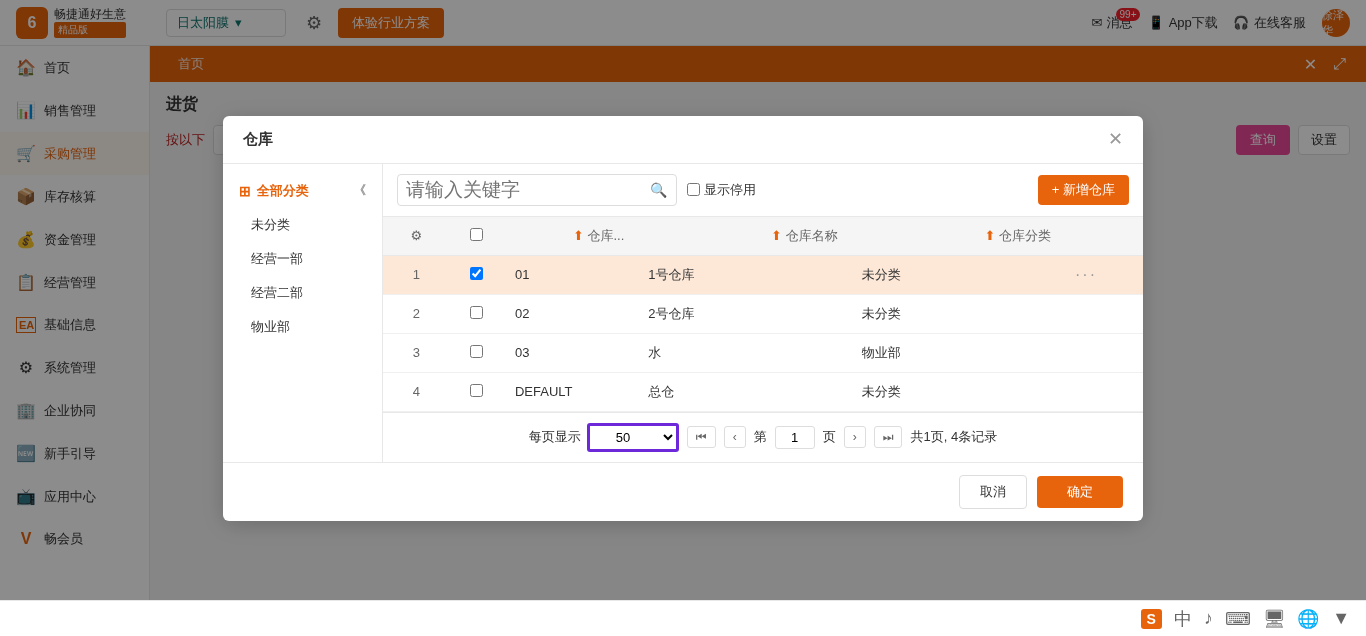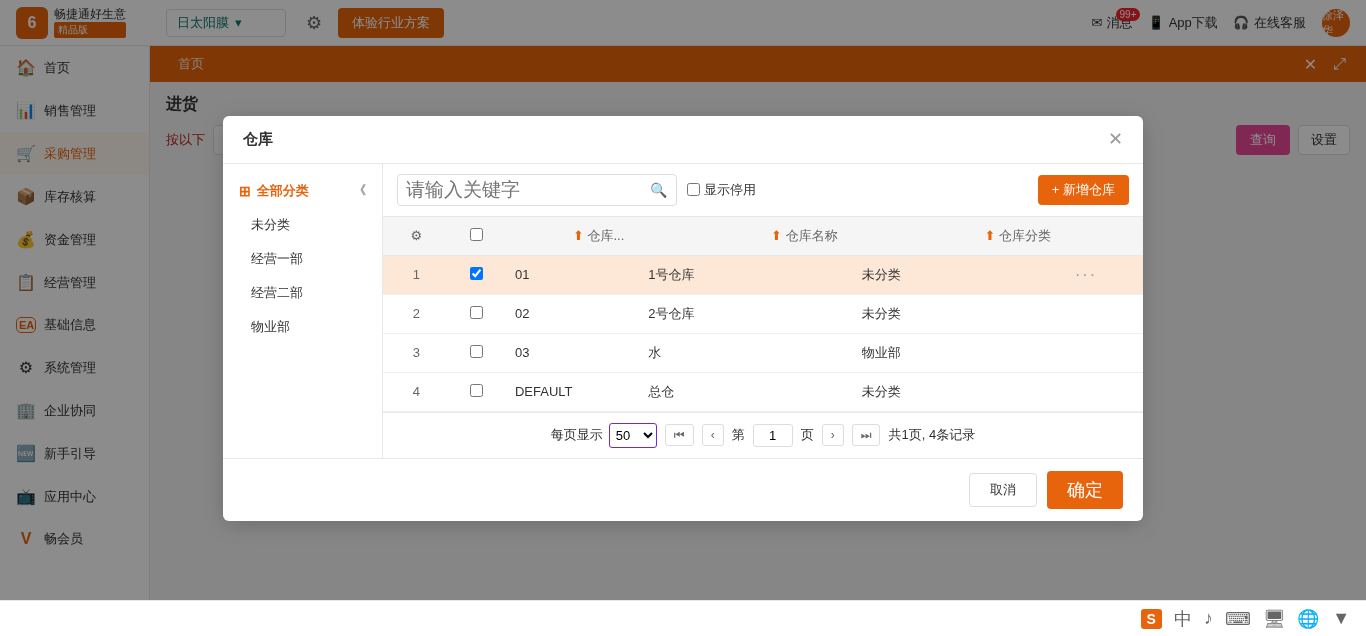--- a/index.html
+++ b/index.html
@@ -366,23 +366,23 @@
       gap: 8px;
       font-size: 13px;
       color: #333;
     }
     .page-select-wrap {
       display: flex;
       align-items: center;
       gap: 6px;
     }
     .page-select {
-      border: 1px solid #6d28d9;
+      border: 3px solid #6d28d9;
       border-radius: 3px;
-      padding: 3px 2px;
+      padding: 3px 22px;
       font-size: 13px;
       background: #fff;
     }
     .page-nav-btn {
       background: none;
       border: 1px solid #ddd;
       border-radius: 3px;
       padding: 3px 8px;
       cursor: pointer;
       font-size: 12px;
@@ -412,24 +412,24 @@
       color: #333;
       padding: 7px 20px;
       border-radius: 4px;
       cursor: pointer;
       font-size: 13px;
     }
     .confirm-btn {
       background: #e8640c;
       border: none;
       color: #fff;
-      padding: 7px 20px;
+      padding: 7px 30px;
       border-radius: 4px;
       cursor: pointer;
-      font-size: 18px;
+      font-size: 13px;
     }
 
     
     .bottom-bar {
       position: fixed;
       bottom: 0; left: 0; right: 0;
       height: 36px;
       background: #fff;
       border-top: 1px solid #e8e8e8;
       display: flex;
@@ -513,21 +513,21 @@
     </div>
     <div class="sidebar-item">
       <span class="sidebar-icon">💰</span>
       <span>资金管理</span>
     </div>
     <div class="sidebar-item">
       <span class="sidebar-icon">📋</span>
       <span>经营管理</span>
     </div>
     <div class="sidebar-item">
-      <span class="sidebar-icon" style="font-size:11px;font-weight:bold;color:#e8640c;border:1px solid #e8640c;padding:1px 2px;border-radius:5px;">EA</span>
+      <span class="sidebar-icon" style="font-size:11px;font-weight:bold;color:#e8640c;border:1px solid #e8640c;padding:1px 2px;border-radius:0;">EA</span>
       <span>基础信息</span>
     </div>
     <div class="sidebar-item">
       <span class="sidebar-icon">⚙</span>
       <span>系统管理</span>
     </div>
     <div class="sidebar-item">
       <span class="sidebar-icon">🏢</span>
       <span>企业协同</span>
     </div>

